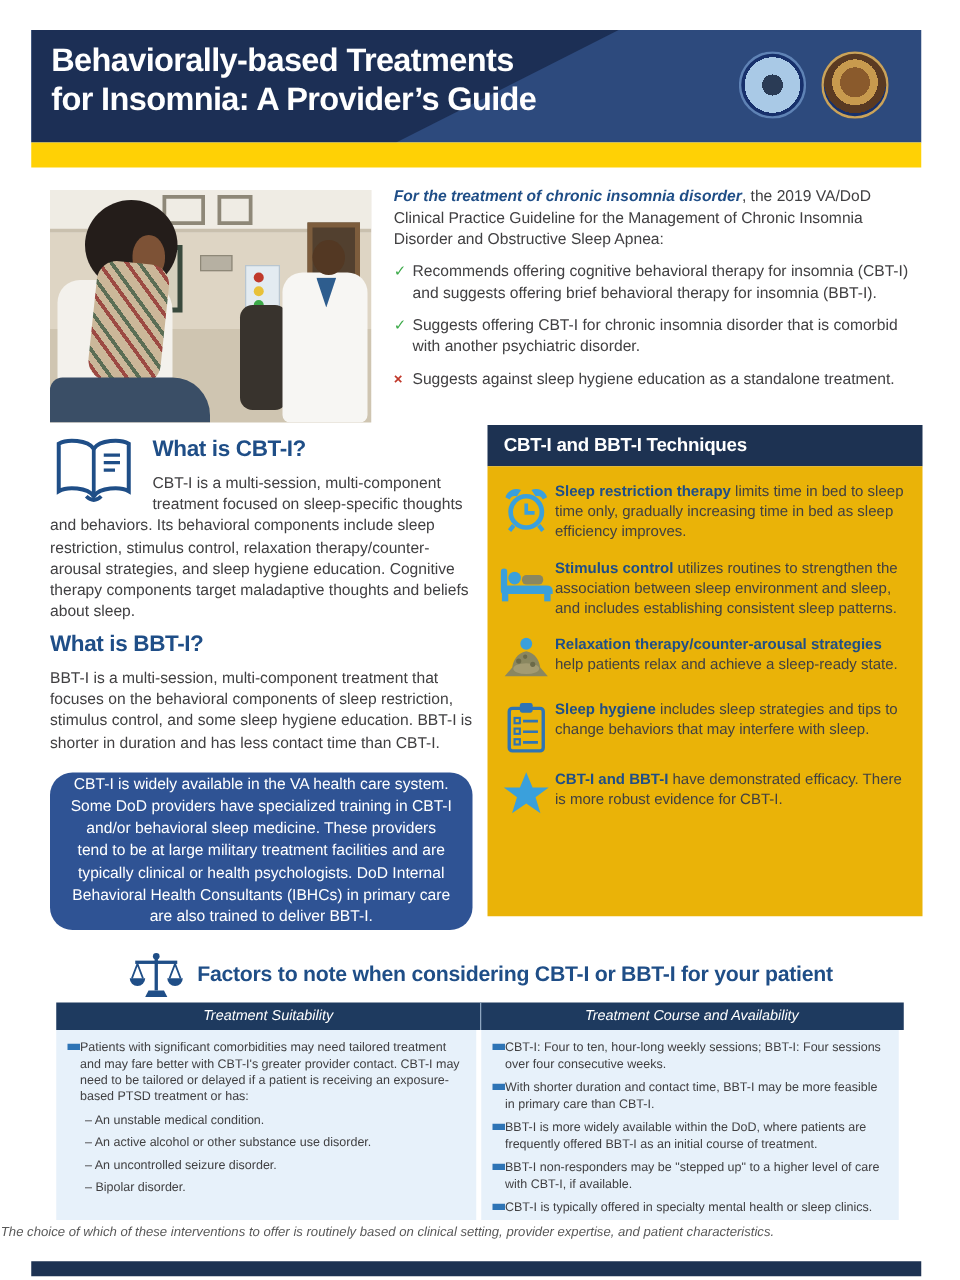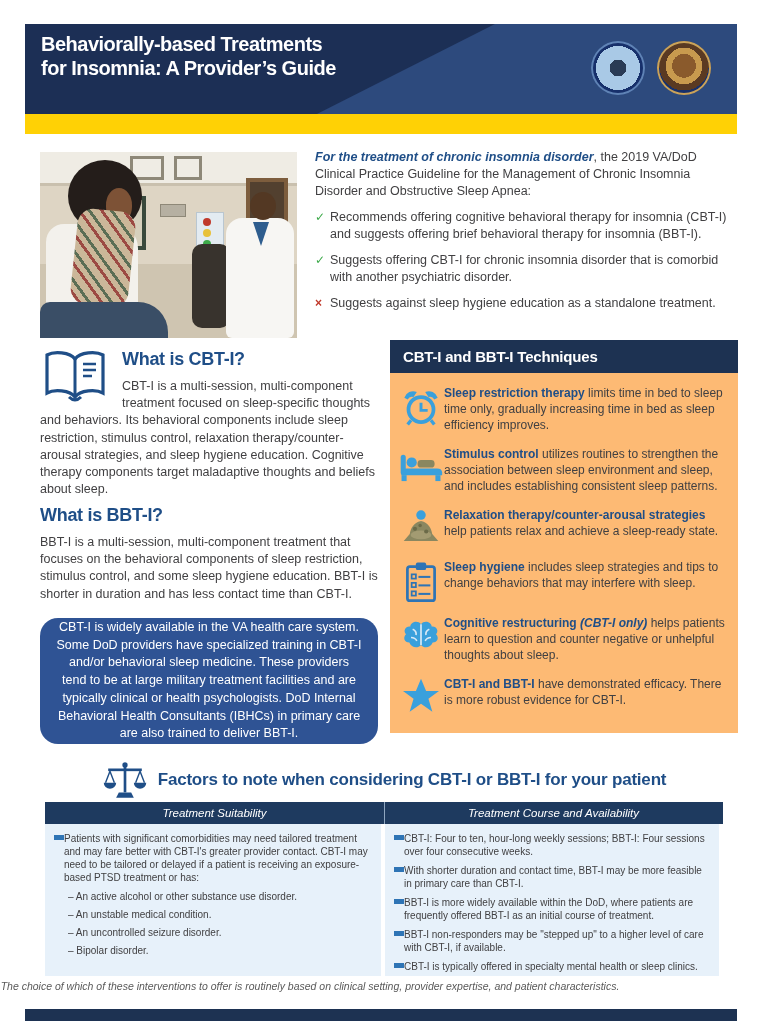--- a/index.html
+++ b/index.html
@@ -3,21 +3,21 @@
 <meta charset="utf-8">
 <style>
   * { margin:0; padding:0; box-sizing:border-box; }
   html,body { background:#ffffff; }
   body { font-family:"Liberation Sans","DejaVu Sans",sans-serif; color:#414042; }
   #page { position:relative; width:768px; height:1024px; background:#fff; overflow:hidden; margin:0 auto; }
 
   
   .banner { position:absolute; left:25px; top:24px; width:712px; height:90px; background:#2d4a7d; overflow:hidden; }
   .banner-dark { position:absolute; inset:0; background:#1c2f55; clip-path:polygon(0 0,66% 0,41% 100%,0 100%); }
-  .banner h1 { position:absolute; left:16px; top:9px; color:#fff; font-size:20px; line-height:1.18; font-weight:bold; letter-spacing:-.5px; }
+  .banner h1 { position:absolute; left:16px; top:9px; color:#fff; font-size:26px; line-height:1.18; font-weight:bold; letter-spacing:-.5px; }
   .seal { position:absolute; top:17px; width:54px; height:54px; border-radius:50%; }
   .seal.dod { right:92px; background:radial-gradient(circle at 50% 50%, #2a3b55 0 22%, #a9c9e6 22% 58%, #17306b 58% 78%, #3d6db0 78% 100%); box-shadow:0 0 0 2px #5f83b5 inset; }
   .seal.va  { right:26px; background:radial-gradient(circle at 50% 46%, #8a5a2c 0 30%, #c89a4e 30% 46%, #5a3a22 46% 62%, #17306b 62% 100%); box-shadow:0 0 0 2px #caa35a inset; }
   .goldbar { position:absolute; left:25px; top:114px; width:712px; height:20px; background:#ffd105; }
   .bottombar { position:absolute; left:25px; top:1009px; width:712px; height:12px; background:#1d3252; }
 
   
   .photo { position:absolute; left:40px; top:152px; width:257px; height:186px; background:linear-gradient(#ded5c4 0 60%, #cfc5b1 60% 100%); overflow:hidden; }
   .ph-shelf { position:absolute; left:0; top:0; width:100%; height:34px; background:#efece4; border-bottom:3px solid #c9c0ae; }
   .ph-shelf-frame { position:absolute; top:4px; width:34px; height:24px; background:#efece4; border:3px solid #8e8878; }
@@ -51,21 +51,21 @@
   .sec.cbt { top:347px; }
   .sec.bbt { top:503px; }
   .bookfloat { float:left; width:66px; height:54px; margin:2px 14px 4px 2px; }
 
   .bluebox { position:absolute; left:40px; top:618px; width:338px; height:126px; background:#2f5394; border-radius:18px;
       color:#fff; font-size:12.5px; line-height:1.42; text-align:center; display:flex; align-items:center; padding:10px 16px; }
 
   
   .tech { position:absolute; left:390px; top:340px; width:348px; }
   .tech-head { background:#1d3252; color:#fff; font-weight:bold; font-size:15px; height:33px; line-height:33px; padding-left:13px; letter-spacing:-.2px; }
-  .tech-body { background:#fdba74; padding:13px 10px 8px 8px; height:360px; overflow:hidden; }
+  .tech-body { background:#eab308; padding:13px 10px 8px 8px; height:360px; overflow:hidden; }
   .tech-item { display:flex; align-items:flex-start; margin-bottom:13px; }
   .tico { flex:0 0 46px; display:flex; justify-content:center; padding-top:1px; }
   .ttext { font-size:12px; line-height:1.33; }
   .tb { font-weight:bold; color:#1f4e87; }
   .ti { font-style:italic; color:#1f4e87; font-weight:bold; }
 
   
   .factors-head { position:absolute; left:0; top:760px; width:768px; display:flex; justify-content:center; align-items:center; gap:10px; }
   .factors-head span { color:#1f4e87; font-size:17px; font-weight:bold; letter-spacing:-.2px; }
 
@@ -216,29 +216,20 @@
             <path d="M17 18 h14" stroke="#2e74b5" stroke-width="2.4"></path>
             <rect x="9" y="25" width="5" height="5" fill="none" stroke="#2e74b5" stroke-width="2"></rect>
             <path d="M17 28 h14" stroke="#2e74b5" stroke-width="2.4"></path>
             <rect x="9" y="35" width="5" height="5" fill="none" stroke="#2e74b5" stroke-width="2"></rect>
             <path d="M17 38 h14" stroke="#2e74b5" stroke-width="2.4"></path>
           </svg>
         </div>
         <p class="ttext"><span class="tb">Sleep hygiene</span><span> includes sleep strategies and tips to change behaviors that may interfere with sleep.</span></p>
       </div>
 
-      <div class="tech-item">
-        <div class="tico">
-          <svg width="40" height="36" viewBox="0 0 48 42">
-            <path d="M10 30 C4 30 2 24 6 20 C2 16 6 10 11 11 C12 5 20 3 24 8 C28 3 36 5 37 11 C42 10 46 16 42 20 C46 24 44 30 38 30 C36 36 28 38 24 33 C20 38 12 36 10 30 Z" fill="#3aa0dc"></path>
-            <path d="M24 8 V33 M14 14 q5 2 4 7 M34 14 q-5 2 -4 7 M12 24 q5 0 7 4 M36 24 q-5 0 -7 4" fill="none" stroke="#d9eaf7" stroke-width="2"></path>
-          </svg>
-        </div>
-        <p class="ttext"><span class="tb">Cognitive restructuring</span><span class="ti"> (CBT-I only)</span><span> helps patients learn to question and counter negative or unhelpful thoughts about sleep.</span></p>
-      </div>
 
       <div class="tech-item">
         <div class="tico">
           <svg width="38" height="36" viewBox="0 0 48 46">
             <polygon points="24,1 30.5,16.5 47,16.5 33.5,26.5 38.5,43 24,33 9.5,43 14.5,26.5 1,16.5 17.5,16.5" fill="#3aa0dc"></polygon>
           </svg>
         </div>
         <p class="ttext"><span class="tb">CBT-I and BBT-I</span><span> have demonstrated efficacy. There is more robust evidence for CBT-I.</span></p>
       </div>
 
@@ -263,22 +254,22 @@
     <div class="ft-head">
       <div class="c1">Treatment Suitability</div>
       <div class="c2">Treatment Course and Availability</div>
     </div>
     <div class="ft-body">
       <div class="ft-cell c1">
         <div class="sqrow">
           <span class="sq"></span>
           <span>Patients with significant comorbidities may need tailored treatment and may fare better with CBT-I's greater provider contact. CBT-I may need to be tailored or delayed if a patient is receiving an exposure-based PTSD treatment or has:</span>
         </div>
+        <div class="dashli">An unstable medical condition.</div>
         <div class="dashli">An active alcohol or other substance use disorder.</div>
-        <div class="dashli">An unstable medical condition.</div>
         <div class="dashli">An uncontrolled seizure disorder.</div>
         <div class="dashli">Bipolar disorder.</div>
 
       </div>
       <div class="ft-cell c2">
         <div class="sqrow">
           <span class="sq"></span>
           <span>CBT-I: Four to ten, hour-long weekly sessions; BBT-I: Four sessions over four consecutive weeks.</span>
         </div>
         <div class="sqrow">

